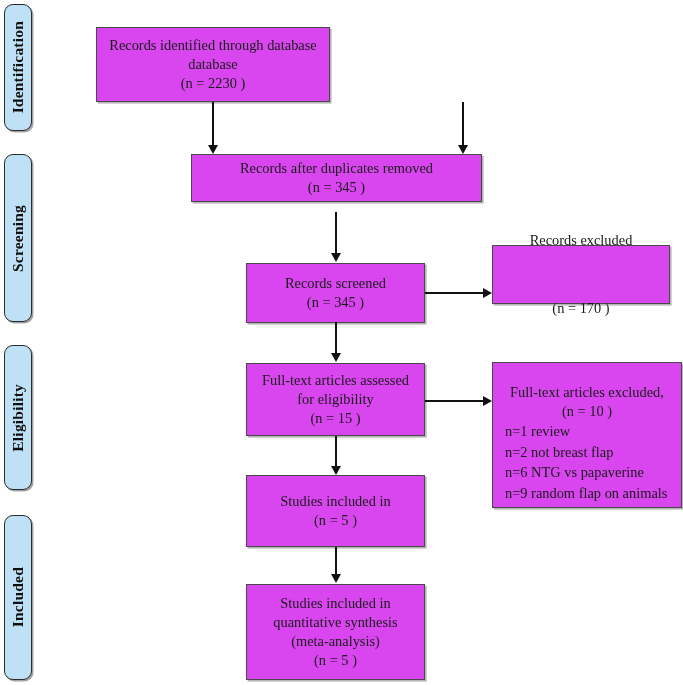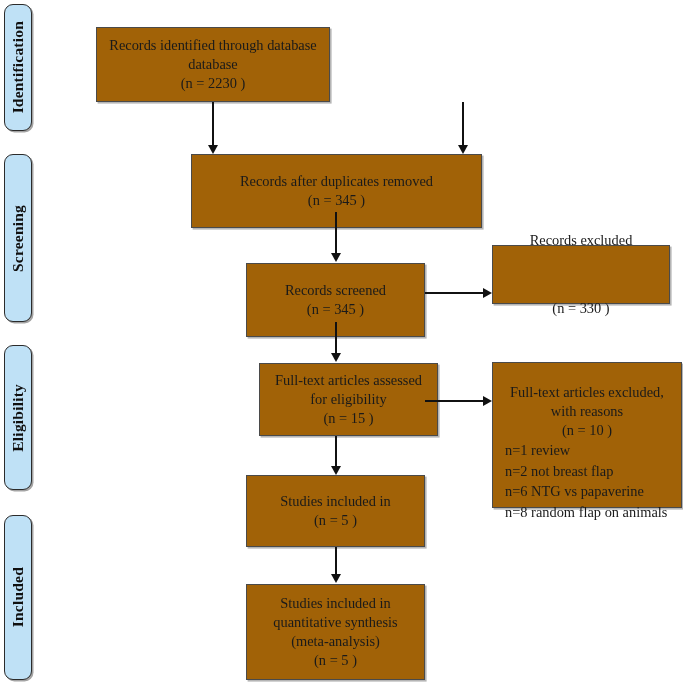--- a/index.html
+++ b/index.html
@@ -43,21 +43,21 @@
     letter-spacing: 0.2px;
     color: #101010;
     white-space: nowrap;
     line-height: 1;
   }
 
   
   .box {
     position: absolute;
     box-sizing: border-box;
-    background: #a16207;
+    background: #d946ef;
     border: 1.3px solid #4a4a4a;
     box-shadow: 1.6px 1.6px 0 rgba(120,120,120,0.55);
     display: flex;
     flex-direction: column;
     align-items: center;
     justify-content: center;
     padding: 2px 6px;
   }
   .box .line {
     display: block;
@@ -126,49 +126,48 @@
     <span class="stage-label">Included</span>
   </div>
 
   <div class="box" style="left:96px; top:27px; width:234px; height:75px;">
     <span class="line">Records identified through database</span>
     <span class="line">database</span>
     <span class="line">(n = 2230 )</span>
   </div>
 
 
-  <div class="box" style="left:191px; top:154px; width:291px; height:74px;">
+  <div class="box" style="left:191px; top:154px; width:291px; height:48px;">
     <span class="line">Records after duplicates removed</span>
     <span class="line">(n = 345 )</span>
   </div>
 
-  <div class="box" style="left:246px; top:263px; width:179px; height:74px;font-family:Liberation Serif, serif;">
+  <div class="box" style="left:246px; top:263px; width:179px; height:60px;font-family:Liberation Serif, serif;">
     <span class="line">Records screened</span>
     <span class="line">(n = 345 )</span>
   </div>
 
   <div class="box" style="left:492px; top:245px; width:178px; height:59px;gap:48px;">
     <span class="line">Records excluded</span>
-    <span class="line">(n = 330 )</span>
-  </div>
-
-  <div class="box" style="left:246px; top:363px; width:179px; height:73px;margin-left:13px;">
+    <span class="line">(n = 170 )</span>
+  </div>
+
+  <div class="box" style="left:246px; top:363px; width:179px; height:73px;">
     <span class="line">Full-text articles assessed</span>
     <span class="line">for eligibility</span>
     <span class="line">(n = 15 )</span>
   </div>
 
   <div class="box left-reasons" style="left:492px; top:362px; width:190px; height:146px;">
     <span class="line ctr">Full-text articles excluded,</span>
-    <span class="line ctr">with reasons</span>
     <span class="line ctr">(n = 10 )</span>
     <span class="line lft">n=1 review</span>
     <span class="line lft">n=2 not breast flap</span>
     <span class="line lft">n=6 NTG vs papaverine</span>
-    <span class="line lft">n=8 random flap on animals</span>
+    <span class="line lft">n=9 random flap on animals</span>
   </div>
 
   <div class="box" style="left:246px; top:475px; width:179px; height:72px;">
     <span class="line">Studies included in</span>
     <span class="line">(n = 5 )</span>
   </div>
 
   <div class="box" style="left:246px; top:584px; width:179px; height:96px;">
     <span class="line">Studies included in</span>
     <span class="line">quantitative synthesis</span>

